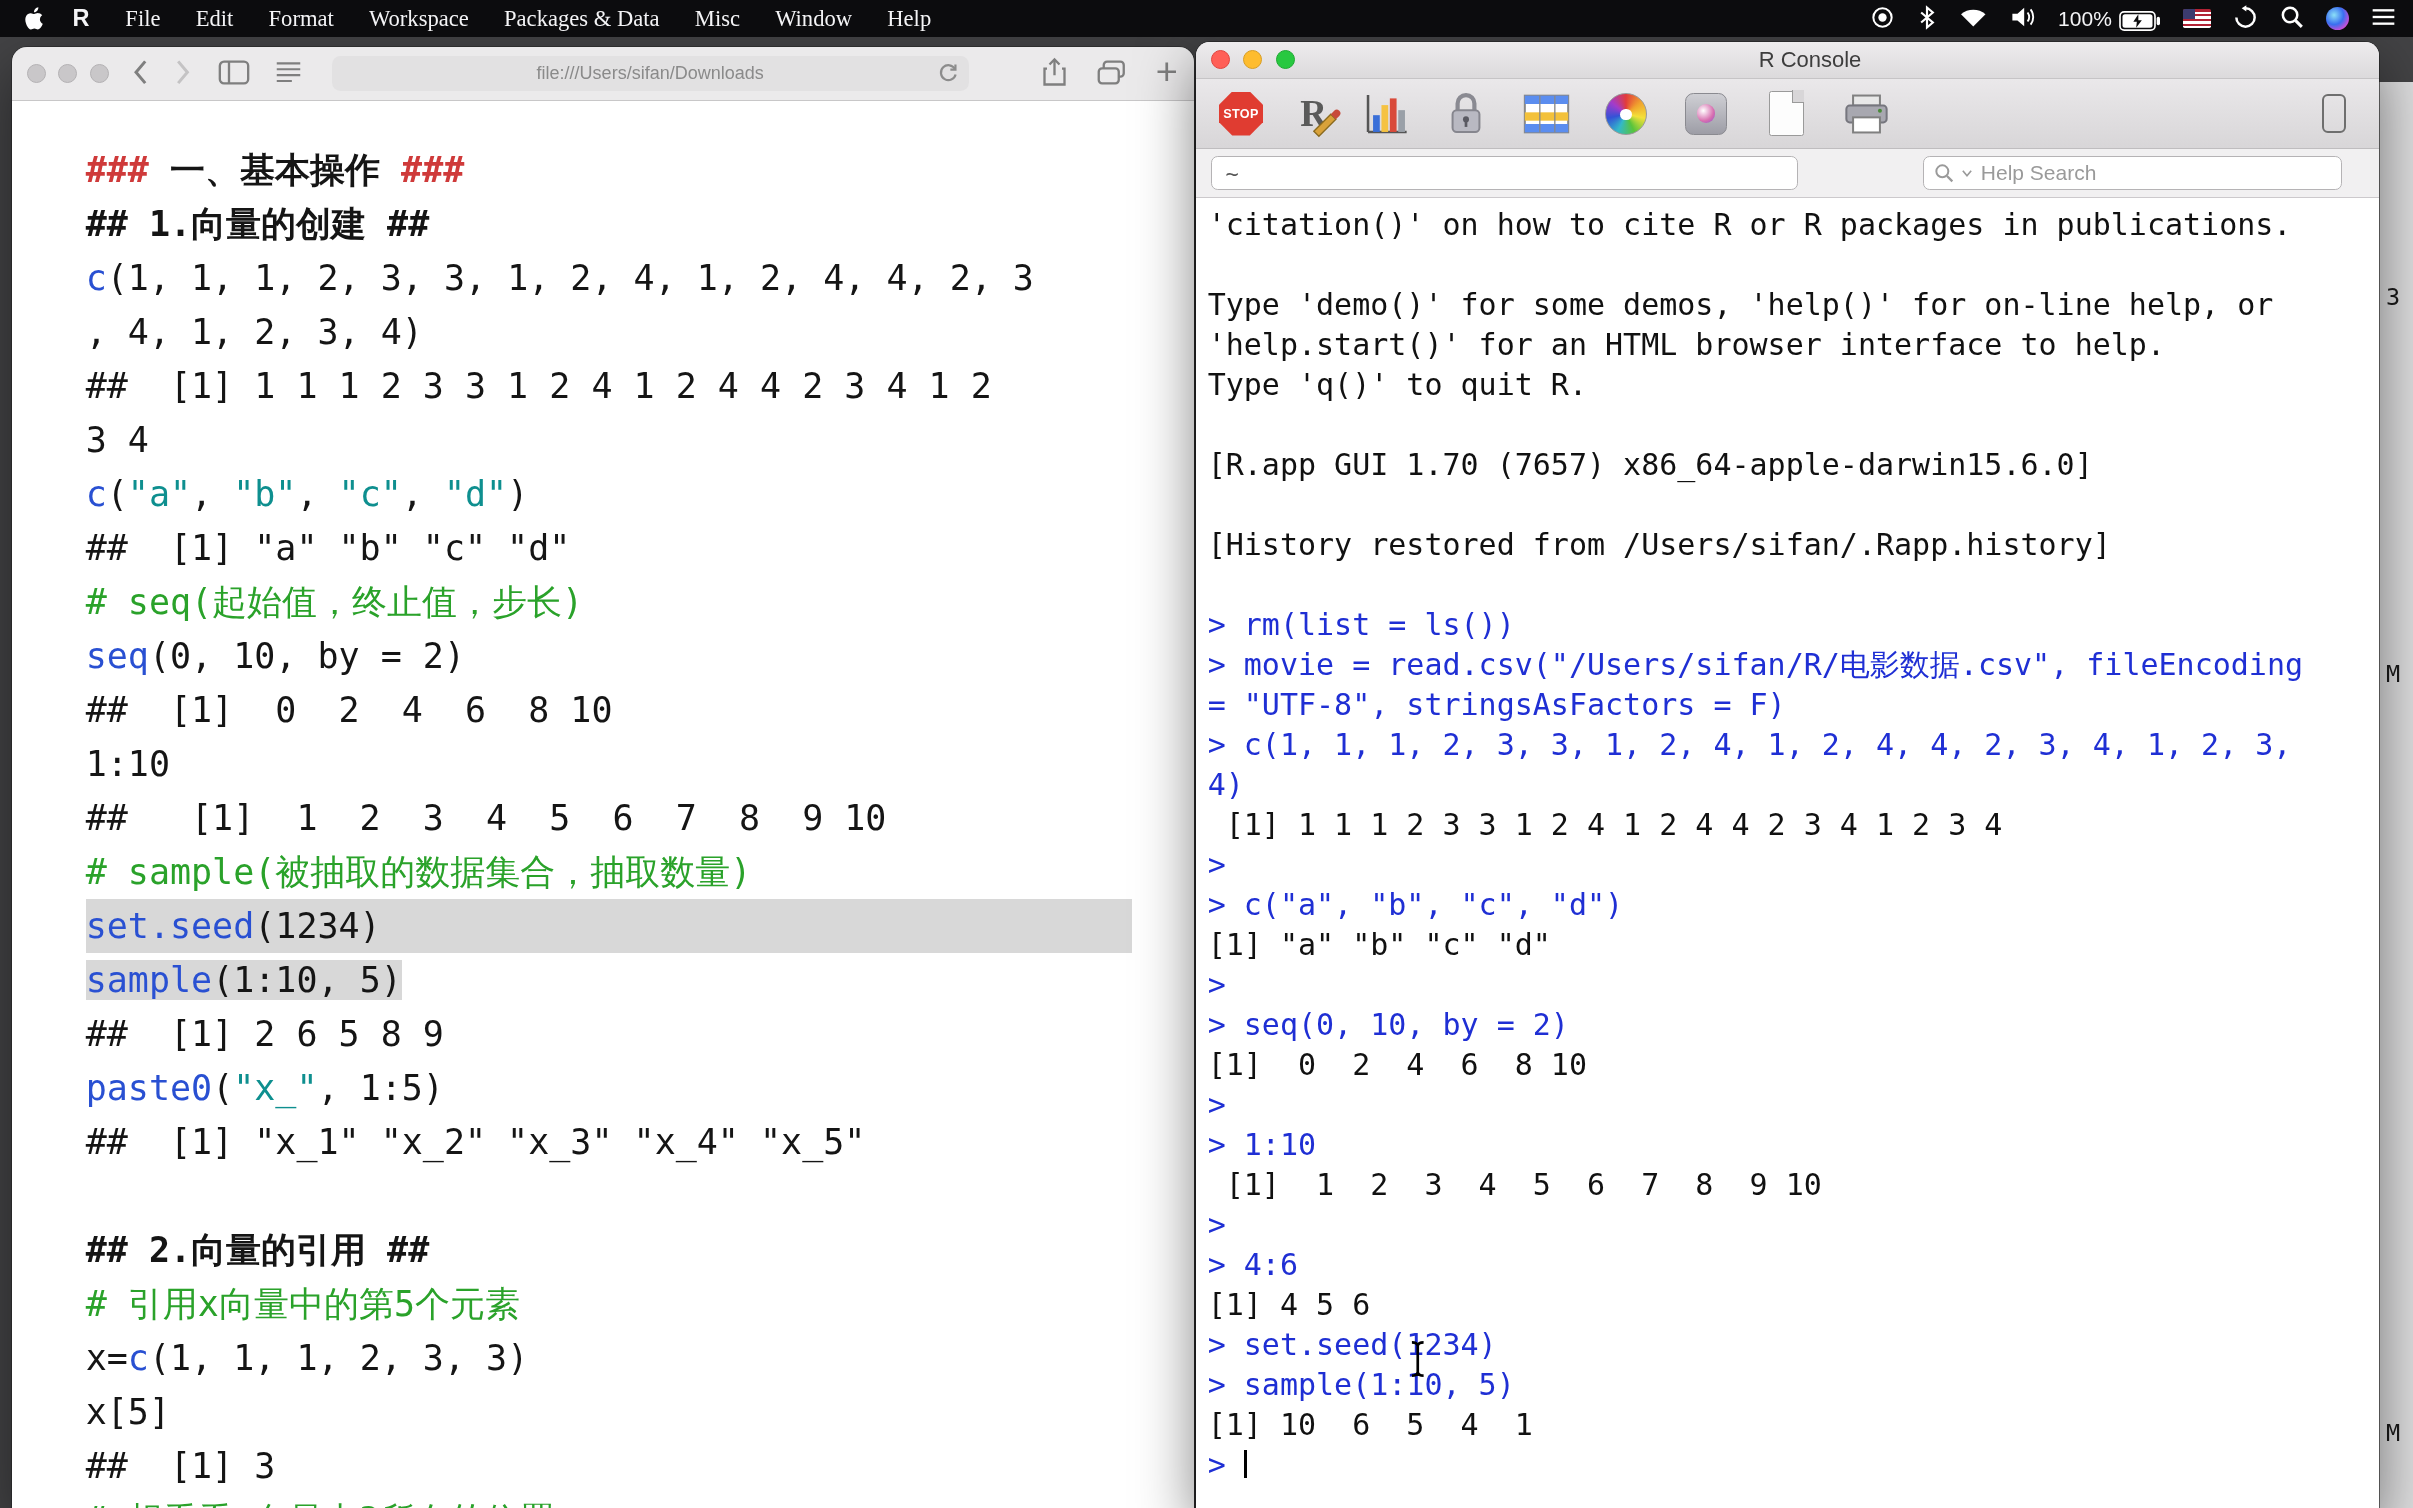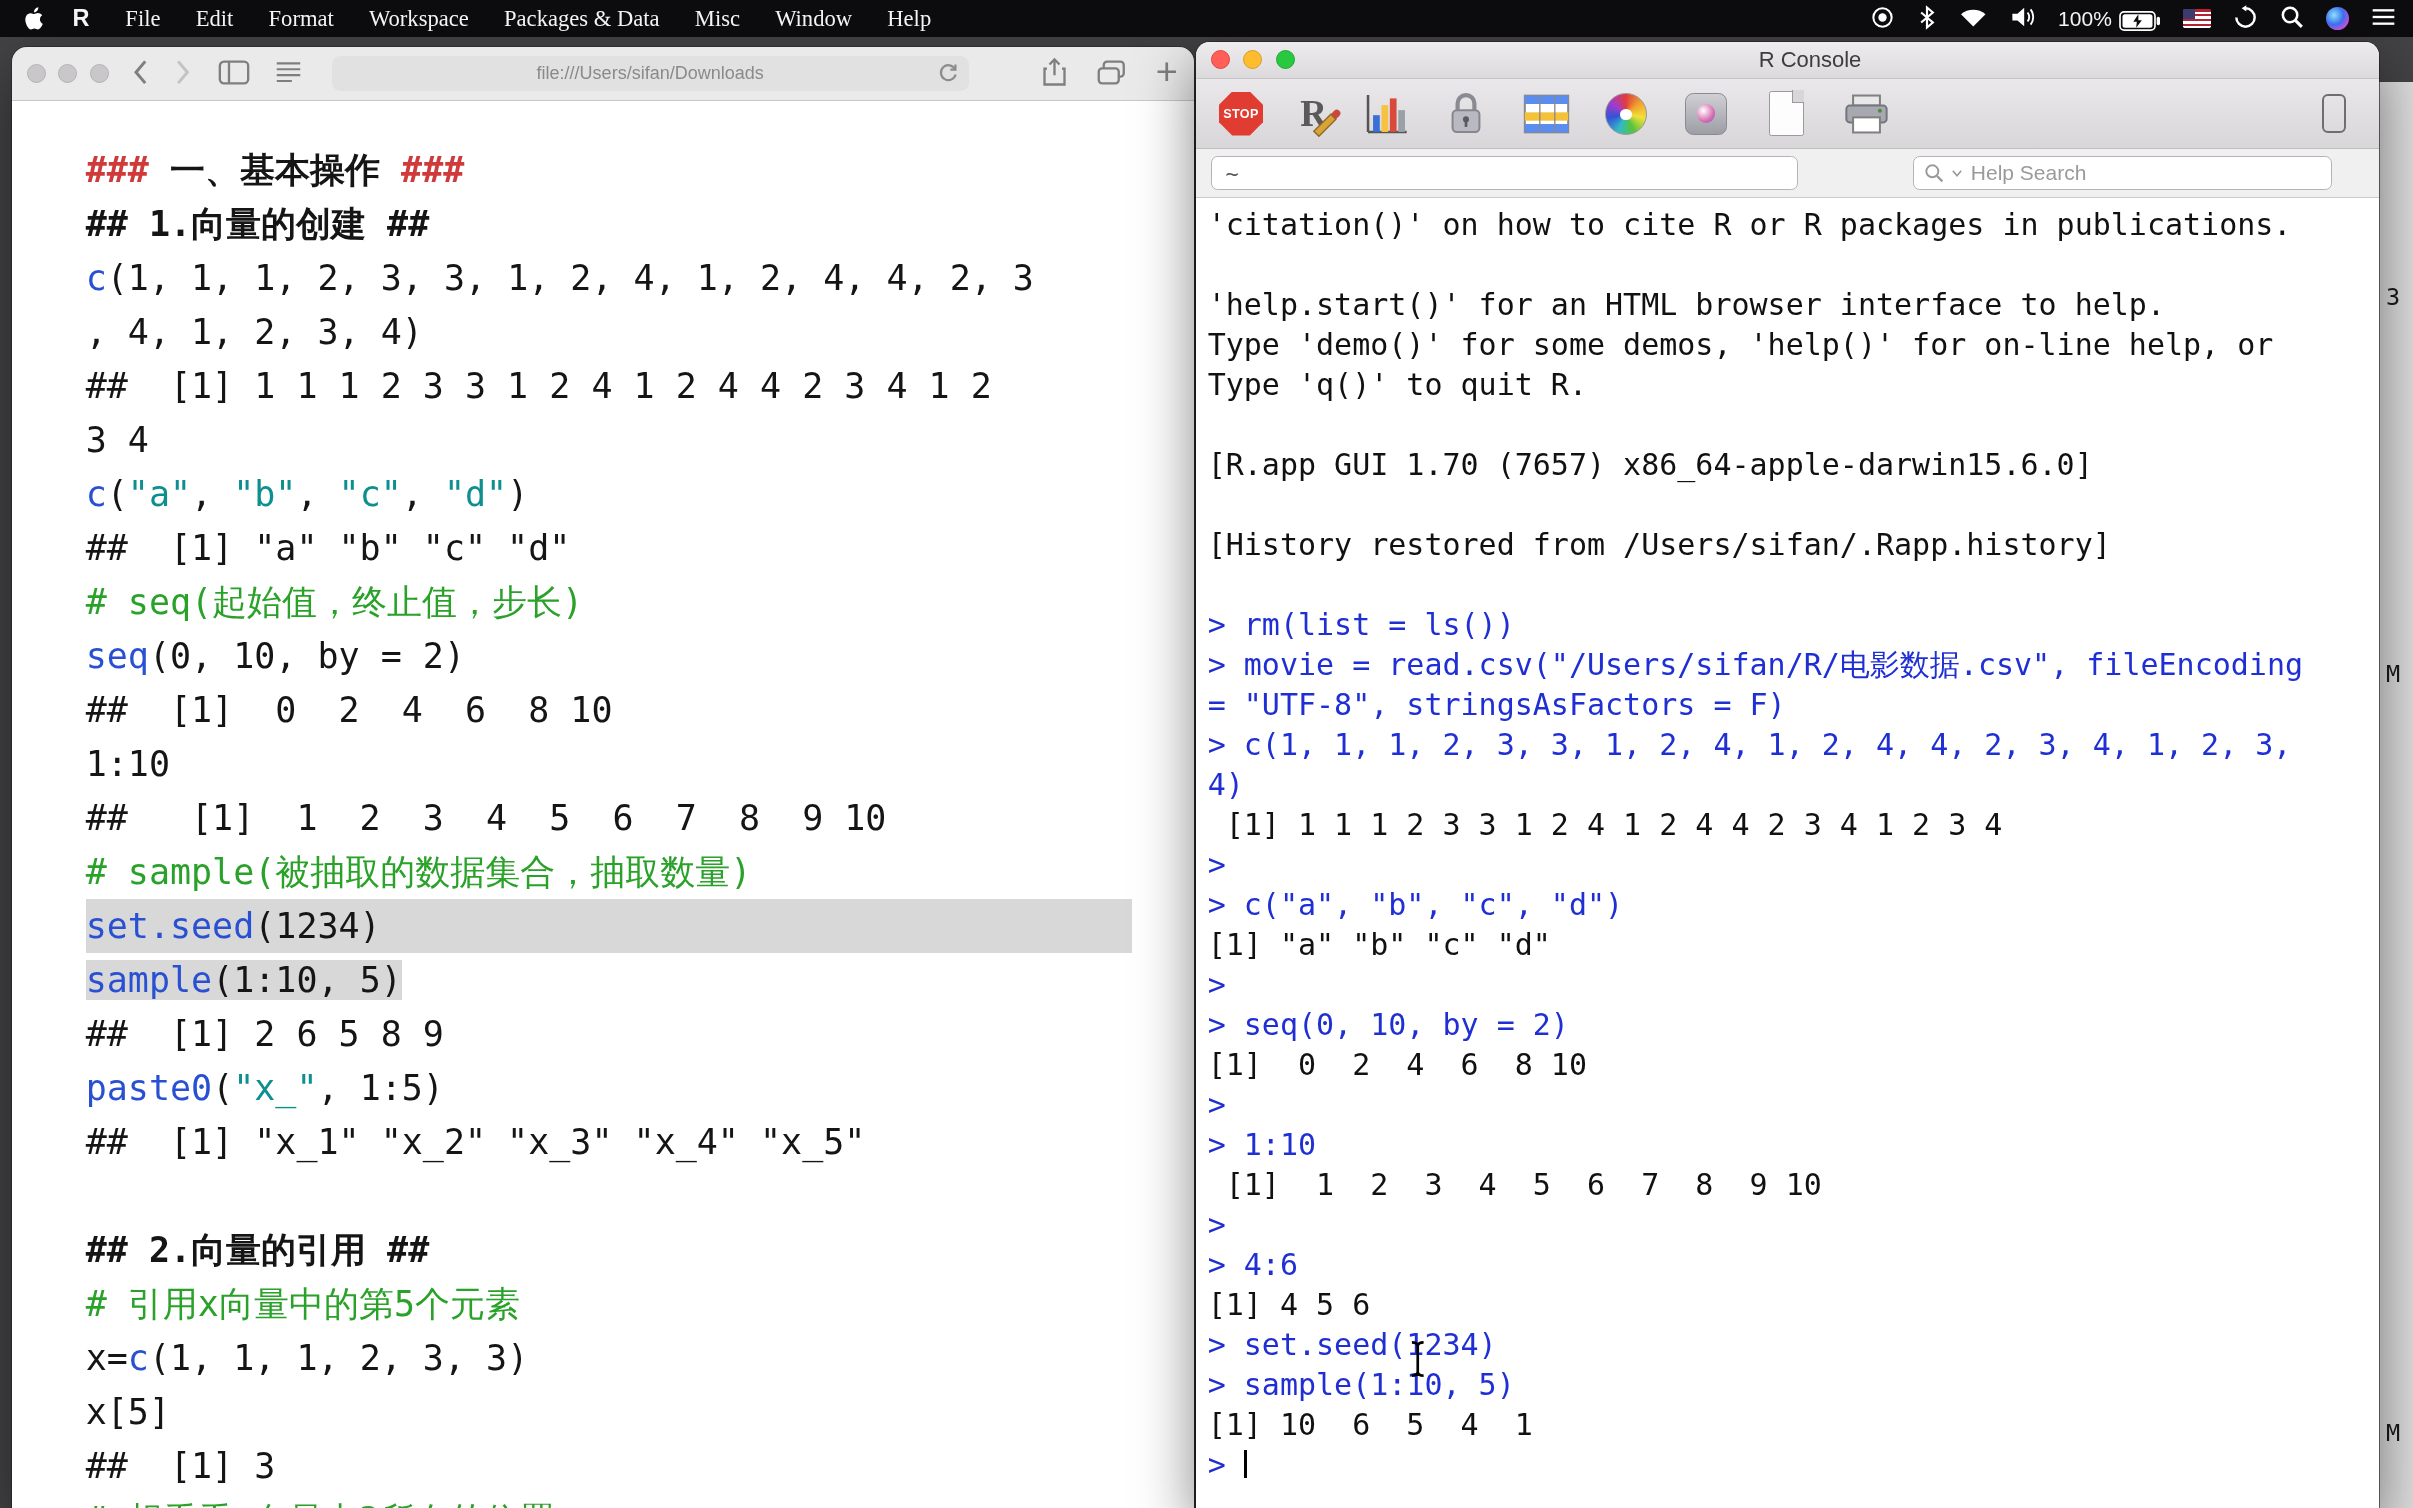--- a/index.html
+++ b/index.html
@@ -59,21 +59,21 @@
   .wheel{width:42px;height:42px;border-radius:50%;background:conic-gradient(#e23b3b,#f0a22e,#f3e13a,#58c43c,#33b9c9,#3452d6,#a23ccc,#e23b3b);border:0.8px solid #999;}
   .wheel::after{content:"";display:block;width:11.7px;height:11.7px;border-radius:50%;background:#fff;margin:15px auto;}
   .quartz{width:42px;height:42px;border-radius:8.4px;background:linear-gradient(#cfcfd4,#9d9da6);border:0.8px solid #8a8a90;display:flex;align-items:center;justify-content:center;}
   .quartz::after{content:"";width:18.4px;height:18.4px;border-radius:50%;background:radial-gradient(circle at 35% 35%,#fff,#d86fb0 60%,#8a4fd0);}
   .docicon{width:35px;height:45px;background:#fdfdfd;border:1.7px solid #9a9a9a;border-radius:2.5px;position:relative;}
   .docicon::after{content:"";position:absolute;right:-1.7px;top:-1.7px;width:11.7px;height:11.7px;background:#d8d6d8;border-left:1.7px solid #9a9a9a;border-bottom:1.7px solid #9a9a9a;}
   .phoneicon{width:23.5px;height:39px;border:2.5px solid #6e6e6e;border-radius:5.9px;}
   .r-toolbar .spacer{flex:1;}
   .r-fields{height:49px;background:#f1f0f1;display:flex;align-items:center;padding:0 15px;border-bottom:0.8px solid #ccc9cc;}
   .dirfield{width:587px;height:34px;border:1.7px solid #b5b3b5;border-radius:6.7px;background:#fff;font-size:22px;color:#555;display:flex;align-items:center;padding:0 13.4px;font-family:"DejaVu Sans Mono",monospace;}
-  .helpfield{margin-left:auto;margin-right:32px;width:419px;height:34px;border:1.7px solid #b5b3b5;border-radius:6.7px;background:#fff;display:flex;align-items:center;gap:8.4px;padding:0 10px;color:#9a9a9a;font-size:21px;}
+  .helpfield{margin-left:auto;margin-right:22px;width:419px;height:34px;border:1.7px solid #b5b3b5;border-radius:6.7px;background:#fff;display:flex;align-items:center;gap:8.4px;padding:0 10px;color:#9a9a9a;font-size:21px;}
   .console{flex:1;background:#fff;padding:6.7px 11.7px 0 11.7px;font-family:"DejaVu Sans Mono",monospace;font-size:30px;overflow:hidden;}
   .cline{height:40px;line-height:40px;white-space:pre;}
   .c-i{color:#1f2fd4;}
   .c-o{color:#111;}
   .caret{display:inline-block;width:3.4px;height:28.5px;background:#000;vertical-align:-3.4px;}
 
   .mouse{position:absolute;left:1406px;top:1339px;z-index:60;}
 </style>
 </head>
 <body>
@@ -312,22 +312,22 @@
       <svg width="10" height="8.4" viewBox="0 0 6 5">
           <path d="M0.5 1 L3 4 L5.5 1" fill="none" stroke="#9a9a9a" stroke-width="1"></path>
         </svg>
       <span>Help Search</span>
     </div>
   </div>
 
   <div class="console">
       <div class="cline c-o">'citation()' on how to cite R or R packages in publications.</div>
       <div class="cline c-o"></div>
+      <div class="cline c-o">Type 'demo()' for some demos, 'help()' for on-line help, or</div>
       <div class="cline c-o">'help.start()' for an HTML browser interface to help.</div>
-      <div class="cline c-o">Type 'demo()' for some demos, 'help()' for on-line help, or</div>
       <div class="cline c-o">Type 'q()' to quit R.</div>
       <div class="cline c-o"></div>
       <div class="cline c-o">[R.app GUI 1.70 (7657) x86_64-apple-darwin15.6.0]</div>
       <div class="cline c-o"></div>
       <div class="cline c-o">[History restored from /Users/sifan/.Rapp.history]</div>
       <div class="cline c-o"></div>
       <div class="cline c-i">&gt; rm(list = ls())</div>
       <div class="cline c-i">&gt; movie = read.csv("/Users/sifan/R/电影数据.csv", fileEncoding</div>
       <div class="cline c-i">= "UTF-8", stringsAsFactors = F)</div>
       <div class="cline c-i">&gt; c(1, 1, 1, 2, 3, 3, 1, 2, 4, 1, 2, 4, 4, 2, 3, 4, 1, 2, 3,</div>

